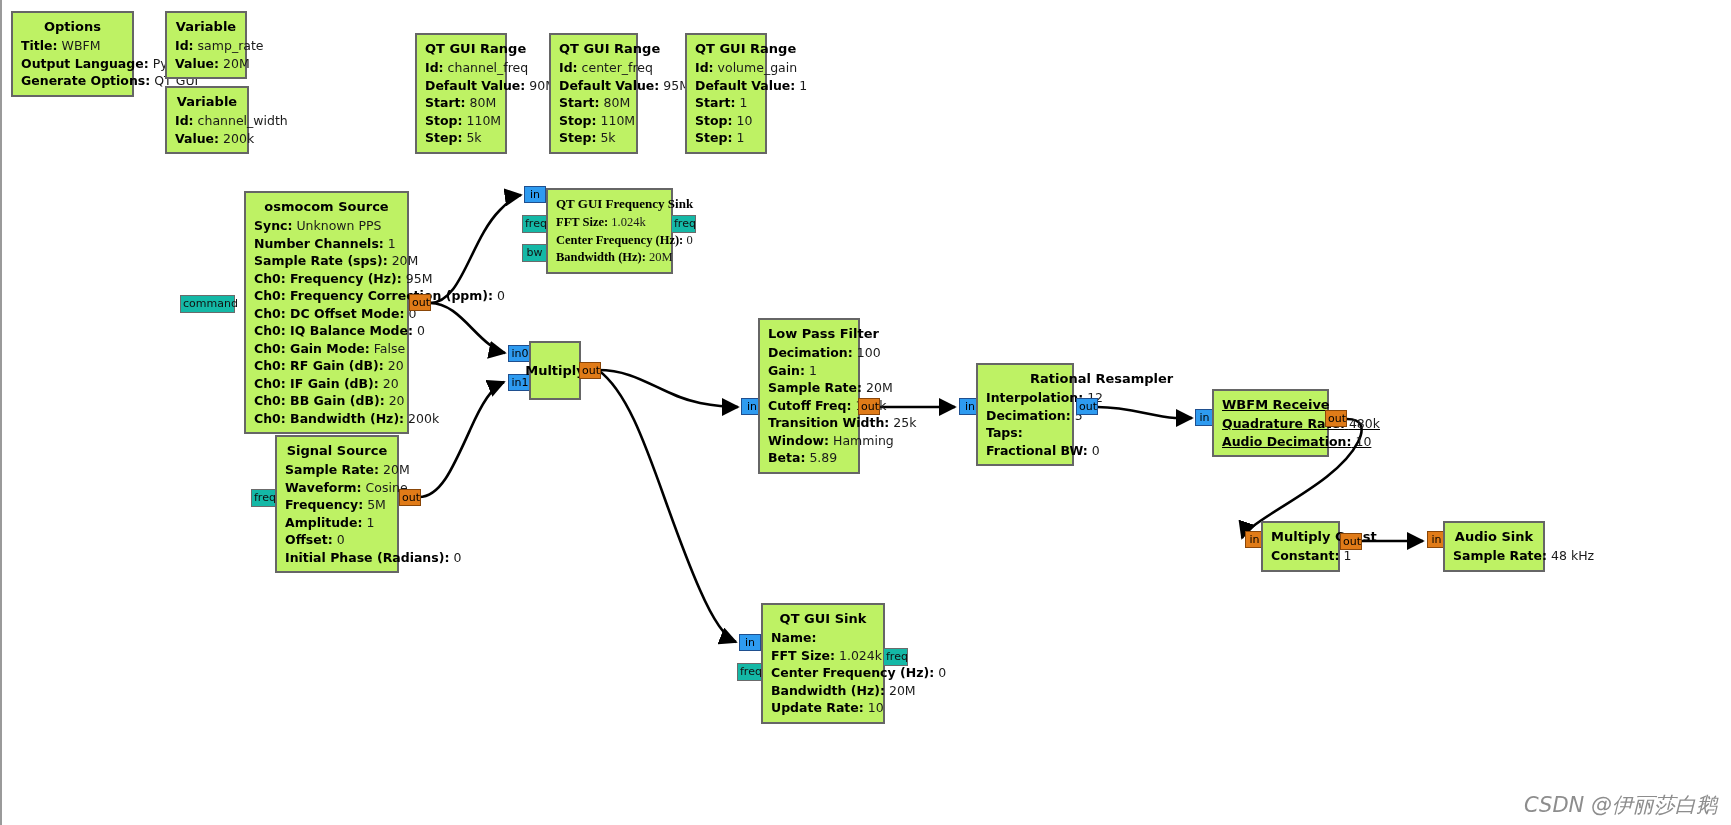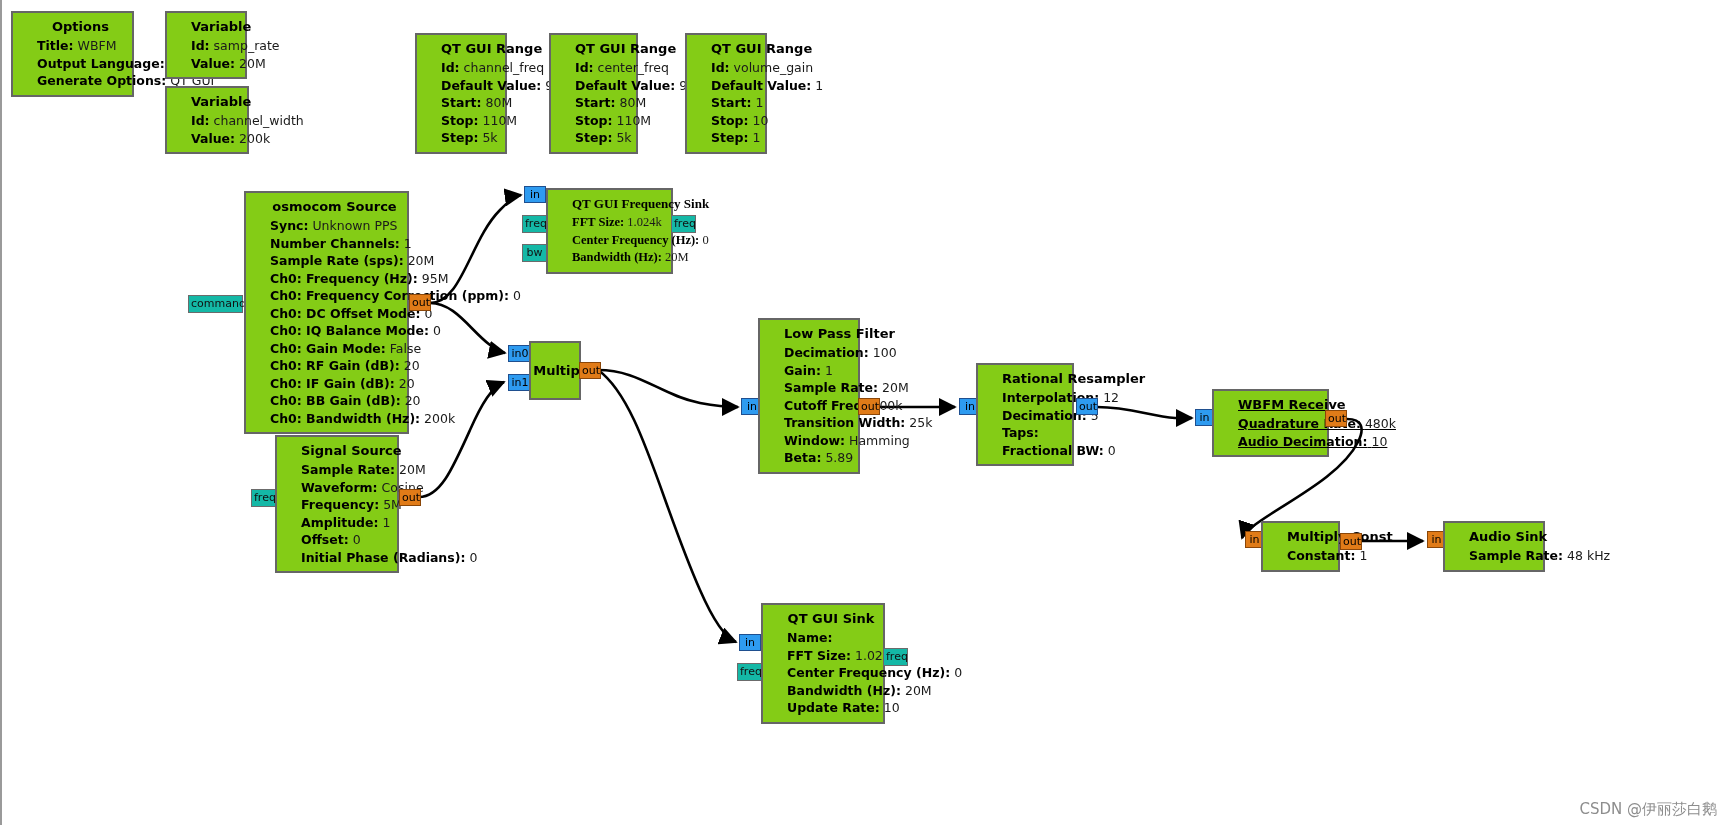--- a/index.html
+++ b/index.html
@@ -31,23 +31,23 @@
   svg.wires {
     position: absolute;
     left: 0; top: 0;
     width: 1731px;
     height: 825px;
     pointer-events: none;
   }
   .block {
     position: absolute;
     box-sizing: border-box;
-    background: #84cc16;
+    background: #bef264;
     border: 2px solid #666666;
-    padding: 4px 8px 5px 24px;
+    padding: 4px 8px 5px 8px;
     color: #000000;
     font-size: 12.5px;
     line-height: 17.5px;
     white-space: nowrap;
   }
   .block .title {
     font-weight: bold;
     text-align: center;
     font-size: 13px;
     line-height: 19px;
@@ -85,23 +85,24 @@
     background: #14b8a6;
     border: 1px solid #6b6b6b;
     color: #111111;
     height: 18px;
     line-height: 16px;
   }
   .watermark {
     position: absolute;
     right: 14px;
     bottom: 6px;
-    font-size: 15px;
+    font-size: 21px;
     color: #8d8d8d;
     font-family: "DejaVu Sans", "Liberation Sans", sans-serif;
+    font-style: italic;
   }
 </style>
 </head>
 <body>
 
 <div id="canvas">
 
   <div class="left-edge"></div>
 
   <svg class="wires" viewBox="0 0 1731 825" xmlns="http://www.w3.org/2000/svg">
@@ -236,21 +237,21 @@
       <span class="k">Stop:</span>
       <span class="v">10</span>
     </div>
     <div class="row">
       <span class="k">Step:</span>
       <span class="v">1</span>
     </div>
   </div>
 
 
-  <div class="port msg" style="left:188px; top:295px; width:55px;">command</div>
+  <div class="port msg" style="left:180px; top:295px; width:55px;">command</div>
 
   <div class="block" style="left:244px; top:191px; width:165px;">
     <div class="title">osmocom Source</div>
     <div class="row">
       <span class="k">Sync:</span>
       <span class="v">Unknown PPS</span>
     </div>
     <div class="row">
       <span class="k">Number Channels:</span>
       <span class="v">1</span>
@@ -389,21 +390,21 @@
     <div class="row">
       <span class="k">Beta:</span>
       <span class="v">5.89</span>
     </div>
   </div>
   <div class="port orange" style="left:858px; top:398px; width:22px;">out</div>
 
   <div class="port" style="left:959px; top:398px; width:22px;">in</div>
 
   <div class="block" style="left:976px; top:363px; width:98px;">
-    <div class="title" style="text-align:right;">Rational Resampler</div>
+    <div class="title" style="text-align:right;margin-left:44px;">Rational Resampler</div>
     <div class="row">
       <span class="k">Interpolation:</span>
       <span class="v">12</span>
     </div>
     <div class="row">
       <span class="k">Decimation:</span>
       <span class="v">5</span>
     </div>
     <div class="row">
       <span class="k">Taps:</span>

